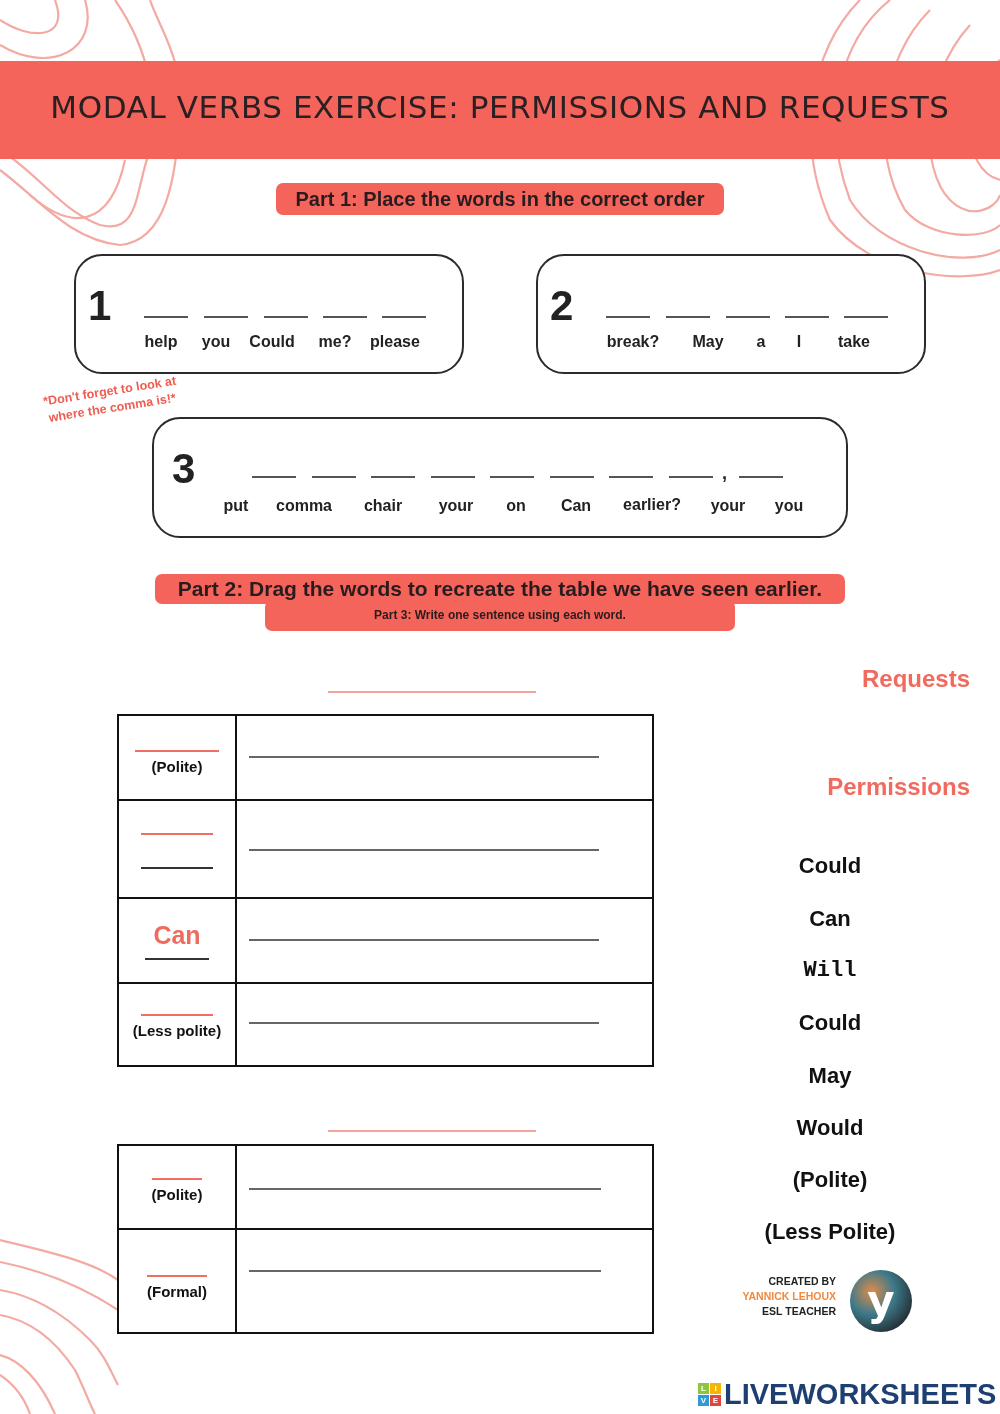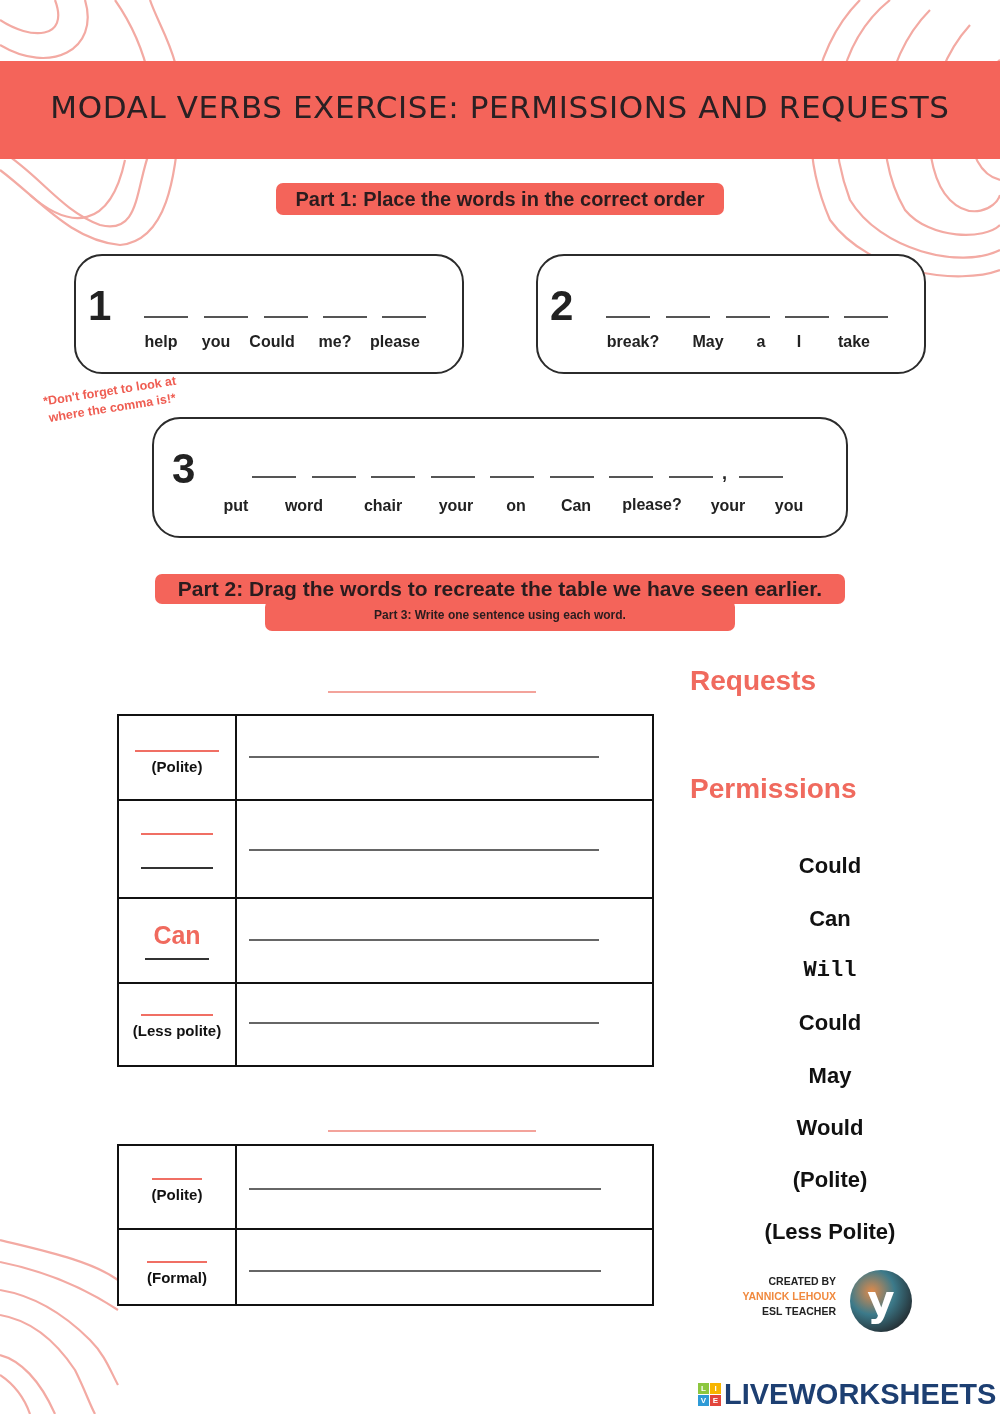--- a/index.html
+++ b/index.html
@@ -24,21 +24,21 @@
   .heading-line { position: absolute; height: 2px; background: #f3a39b; }
   table.grid { position: absolute; border-collapse: collapse; background: #fff; }
   table.grid td { border: 2.5px solid #111; position: relative; vertical-align: middle; }
   table.grid td.left { width: 118px; text-align: center; }
   .cell-stack { display: flex; flex-direction: column; align-items: center; justify-content: center; }
   .red-line { height: 2px; background: #f06f64; }
   .dark-line { height: 2px; background: #333; }
   .label { font-weight: bold; font-size: 15px; color: #111; margin-top: 6px; }
   .can { font-weight: bold; font-size: 25px; color: #f06a5e; }
   .write-line { position: absolute; left: 12px; height: 2px; background: #666; }
-  .bank-title { position: absolute; width: 280px; text-align: left; font-weight: bold; color: #f06a5e; font-size: 28px; }
+  .bank-title { position: absolute; width: 280px; text-align: right; font-weight: bold; color: #f06a5e; font-size: 24px; }
   .bank-word { position: absolute; left: 700px; width: 260px; text-align: center; font-weight: bold; font-size: 22px; color: #111; }
   .credit { position: absolute; left: 740px; top: 1270px; width: 180px; height: 62px; }
   .credit-text { position: absolute; right: 84px; text-align: right; font-weight: bold; font-size: 10.5px; line-height: 15px; white-space: nowrap; }
   .credit-logo { position: absolute; right: 8px; top: 0; width: 62px; height: 62px; border-radius: 50%; background: radial-gradient(circle at 35% 35%, #e08a4a 0%, #3c7a8a 40%, #26343a 75%, #1b1b1b 100%); overflow: hidden; }
   .credit-logo span { position: absolute; left: 0; top: 6px; width: 62px; text-align: center; color: #fff; font-weight: bold; font-size: 42px; font-family: "DejaVu Sans", sans-serif; }
   .lws { position: absolute; left: 698px; top: 1377px; height: 34px; display: flex; align-items: center; }
   .lws-cube { display: grid; grid-template-columns: 11px 11px; grid-template-rows: 11px 11px; gap: 1px; margin-right: 3px; }
   .lws-cube div { font-size: 8px; font-weight: bold; color: #fff; text-align: center; line-height: 11px; }
   .lws-text { font-weight: bold; font-size: 29px; color: #1d3f72; letter-spacing: 0px; }
 </style>
@@ -108,26 +108,26 @@
   <div class="blank" style="left:158px; top:57px; width:44px;"></div>
   <div class="blank" style="left:217px; top:57px; width:44px;"></div>
   <div class="blank" style="left:277px; top:57px; width:44px;"></div>
   <div class="blank" style="left:336px; top:57px; width:44px;"></div>
   <div class="blank" style="left:396px; top:57px; width:44px;"></div>
   <div class="blank" style="left:455px; top:57px; width:44px;"></div>
   <div class="blank" style="left:515px; top:57px; width:44px;"></div>
   <div class="comma" style="left:568px; top:44px;">,</div>
   <div class="blank" style="left:585px; top:57px; width:44px;"></div>
   <div class="word" style="left:82px; top:78px;">put</div>
-  <div class="word" style="left:150px; top:78px;">word</div>
+  <div class="word" style="left:150px; top:78px;">comma</div>
   <div class="word" style="left:229px; top:78px;">chair</div>
   <div class="word" style="left:302px; top:78px;">your</div>
   <div class="word" style="left:362px; top:78px;text-align:center;">on</div>
   <div class="word" style="left:422px; top:78px;">Can</div>
-  <div class="word" style="left:498px; top:77px;">please?</div>
+  <div class="word" style="left:498px; top:77px;">earlier?</div>
   <div class="word" style="left:574px; top:78px;">your</div>
   <div class="word" style="left:635px; top:78px;">you</div>
 </div>
 
 <div class="pill pill-2a">Part 2: Drag the words to recreate the table we have seen earlier.</div>
 <div class="pill pill-2b">Part 3: Write one sentence using each word.</div>
 
 <div class="heading-line" style="left:328px; top:691px; width:208px;"></div>
 <table class="grid" style="left:117px; top:714px; width:537px;">
   <tbody>
@@ -185,21 +185,21 @@
     <td class="left">
       <div class="cell-stack">
         <div class="red-line" style="width:50px; margin-top:6px;"></div>
         <div class="label">(Polite)</div>
       </div>
     </td>
     <td>
       <div class="write-line" style="top:42px; width:352px;"></div>
     </td>
   </tr>
-  <tr style="height:76px;">
+  <tr style="height:104px;">
     <td class="left">
       <div class="cell-stack">
         <div class="red-line" style="width:60px; margin-top:12px;"></div>
         <div class="label">(Formal)</div>
       </div>
     </td>
     <td>
       <div class="write-line" style="top:40px; width:352px;"></div>
     </td>
   </tr>

